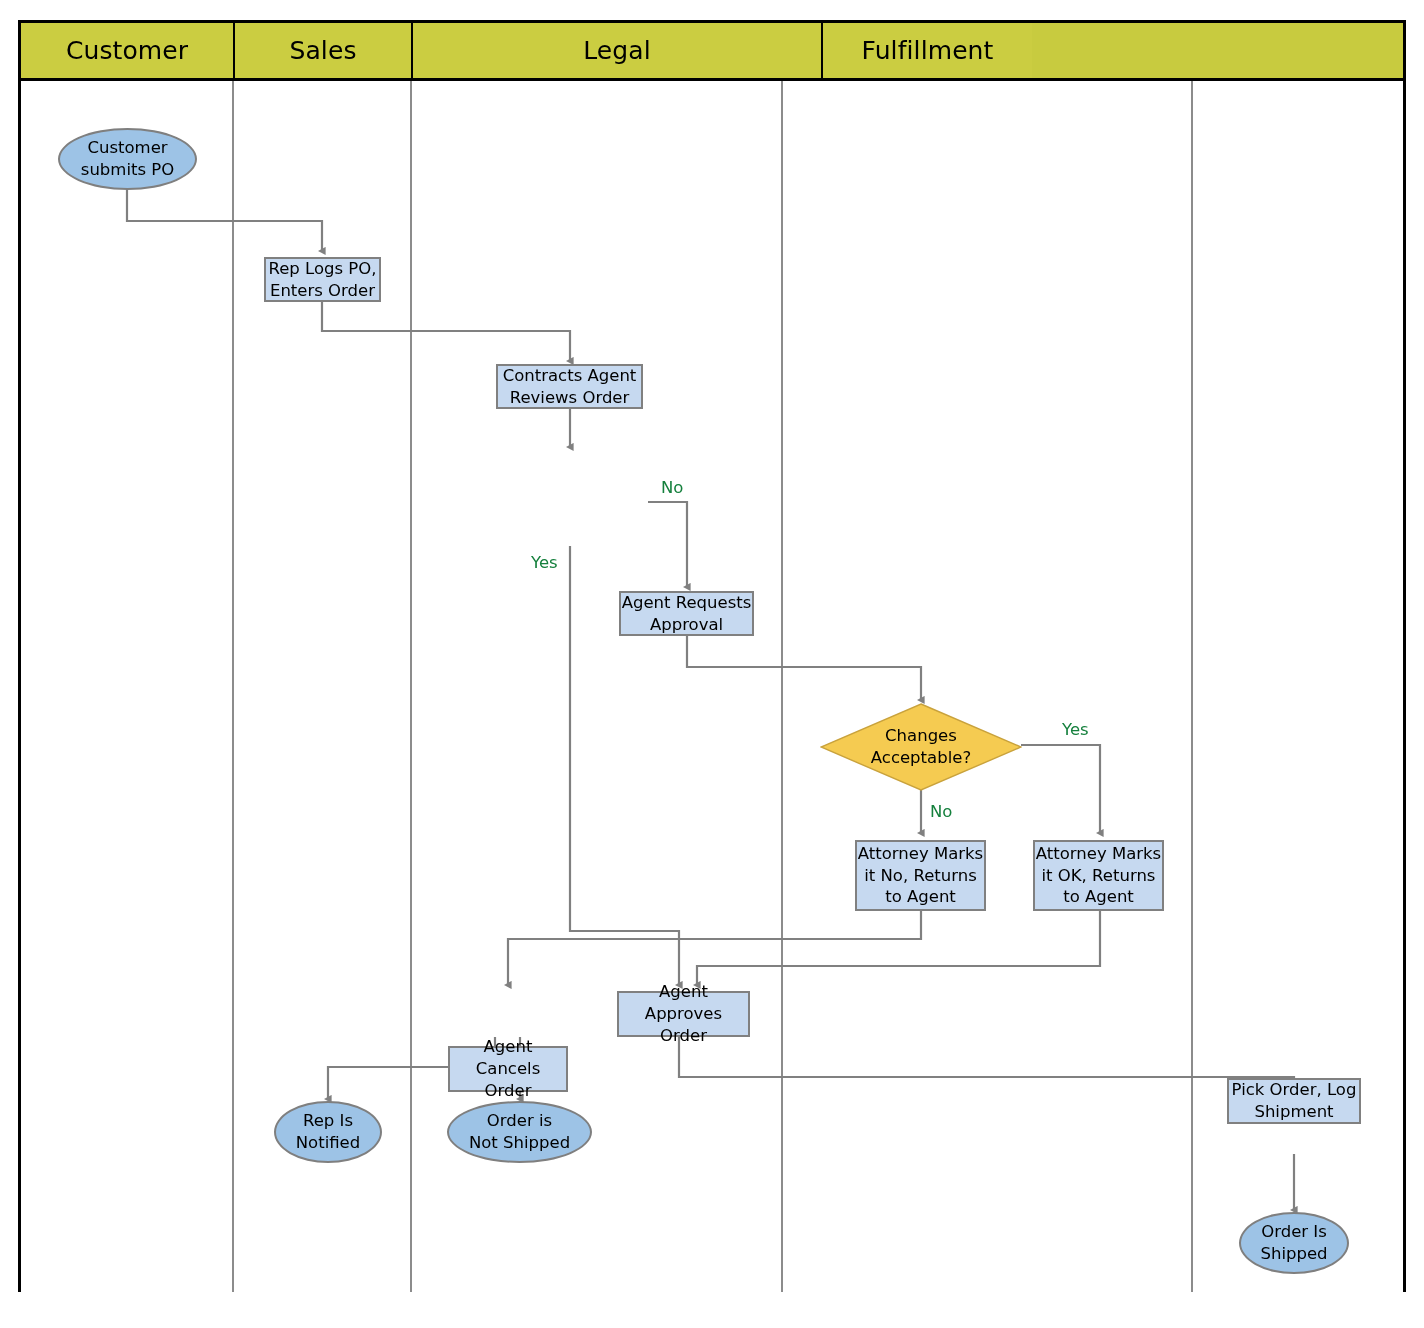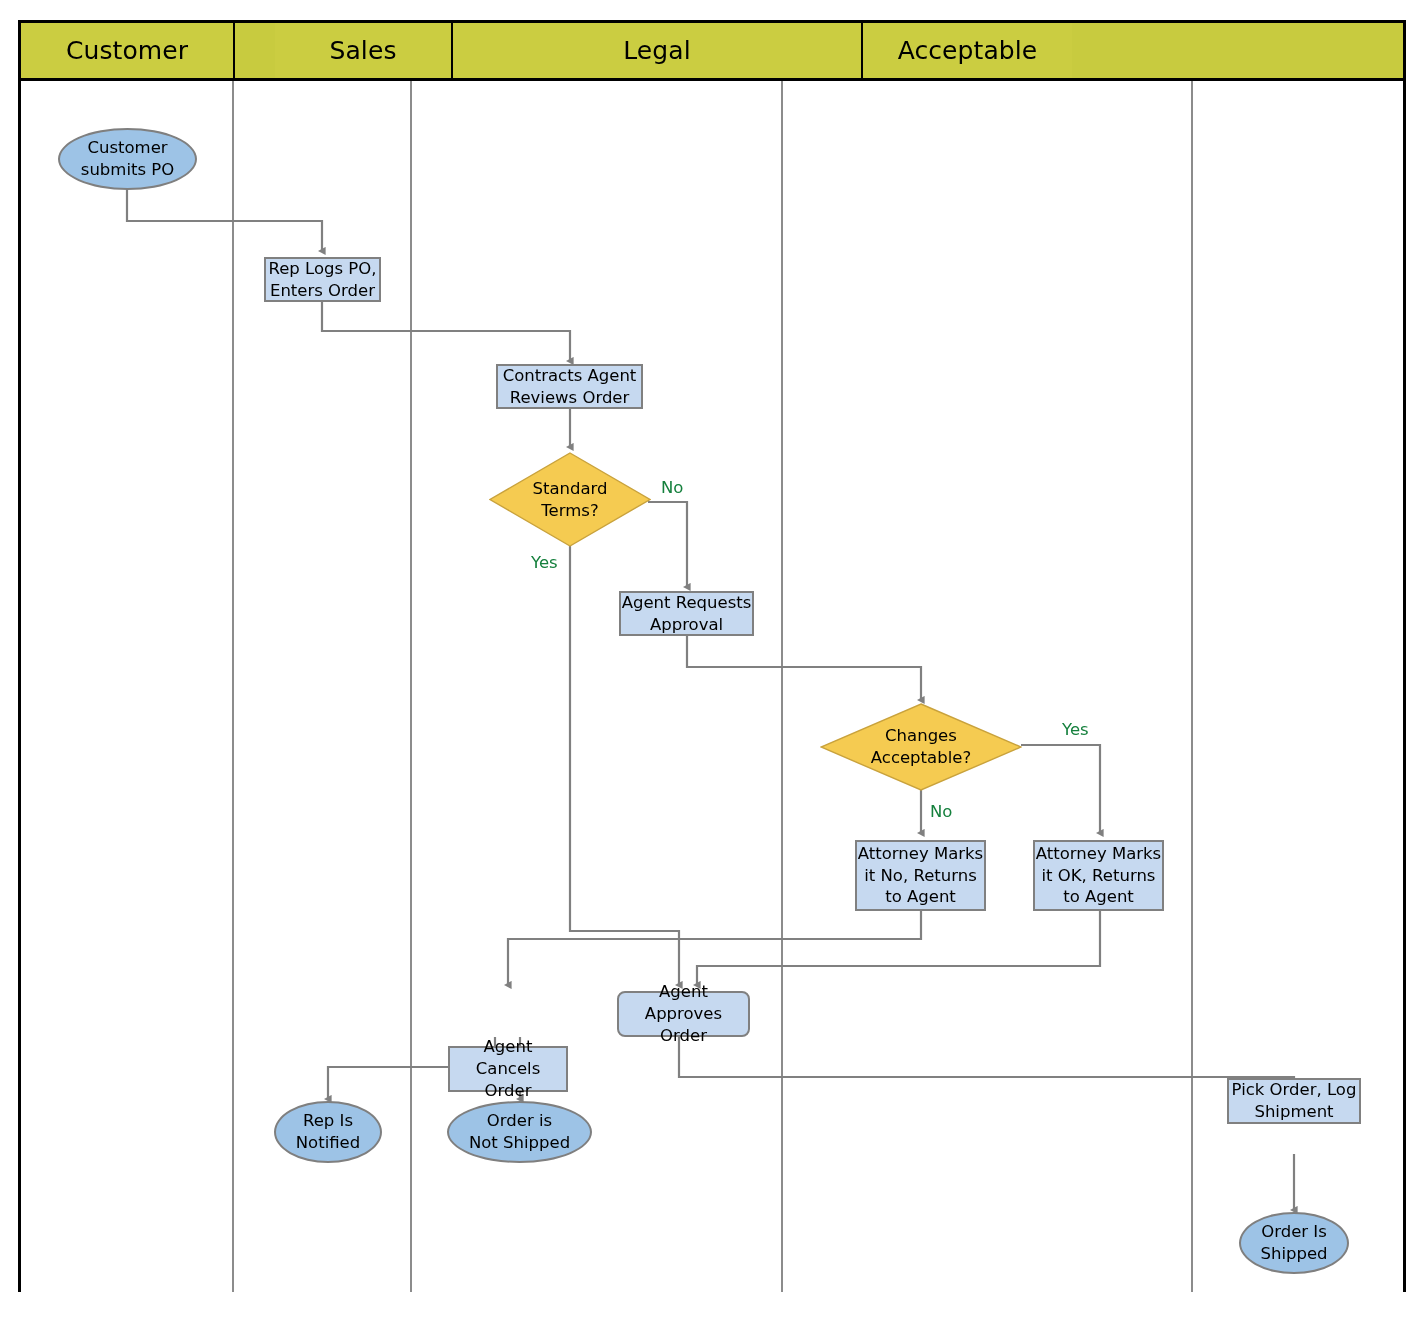--- a/index.html
+++ b/index.html
@@ -128,28 +128,28 @@
 
   <div class="lane-div" style="left:232px;"></div>
   <div class="lane-div" style="left:410px;"></div>
   <div class="lane-div" style="left:781px;"></div>
   <div class="lane-div" style="left:1191px;"></div>
 
   <div class="header-row">
     <div class="lane-head" style="width:214px;">
         <span>Customer</span>
       </div>
-    <div class="lane-head" style="width:178px;margin-left:40px;">
+    <div class="lane-head" style="width:178px;">
         <span>Sales</span>
       </div>
     <div class="lane-head" style="width:410px;">
         <span>Legal</span>
       </div>
     <div class="lane-head" style="width:209px;">
-        <span>Acceptable</span>
+        <span>Fulfillment</span>
       </div>
   </div>
 
   <svg id="wires" viewBox="0 0 1424 1328">
     <defs>
       <marker id="arrow" markerWidth="9" markerHeight="9" refX="4.5" refY="4.2" orient="auto" markerUnits="userSpaceOnUse">
         <path d="M0.4,0.6 L8.6,0.6 L4.5,8.2 Z" fill="#808080"></path>
       </marker>
     </defs>
     <g fill="none" stroke="#808080" stroke-width="2.2" stroke-linecap="butt" stroke-linejoin="miter">
@@ -193,36 +193,30 @@
   </div>
 
   <div class="node term" style="left:274px; top:1101px; width:108px; height:62px;">
     <span>Rep Is<br>Notified</span>
   </div>
 
   <div class="node proc" style="left:496px; top:364px; width:147px; height:45px;">
     <span>Contracts Agent<br>Reviews Order</span>
   </div>
 
-  <div class="decision-wrap" style="left:489px; top:452px; width:162px; height:95px;">
-    <svg width="162" height="95" viewBox="0 0 162 95">
-      <polygon points="81,1 161,47.5 81,94 1,47.5" fill="#f5cb51" stroke="#c9a23c" stroke-width="1.4"></polygon>
-    </svg>
-    <div class="decision-label">Standard<br>Terms?</div>
-  </div>
 
   <div class="node proc" style="left:619px; top:591px; width:135px; height:45px;">
     <span>Agent Requests<br>Approval</span>
   </div>
 
   <div class="node proc" style="left:448px; top:1046px; width:120px; height:46px;">
     <span>Agent Cancels<br>Order</span>
   </div>
 
-  <div class="node proc" style="left:617px; top:991px; width:133px; height:46px;border-radius:8px;">
+  <div class="node proc" style="left:617px; top:991px; width:133px; height:46px;">
     <span>Agent Approves<br>Order</span>
   </div>
 
   <div class="node term" style="left:447px; top:1101px; width:145px; height:62px;">
     <span>Order is<br>Not Shipped</span>
   </div>
 
   <div class="decision-wrap" style="left:820px; top:703px; width:202px; height:88px;">
     <svg width="202" height="88" viewBox="0 0 202 88">
       <polygon points="101,1 201,44 101,87 1,44" fill="#f5cb51" stroke="#c9a23c" stroke-width="1.4"></polygon>

